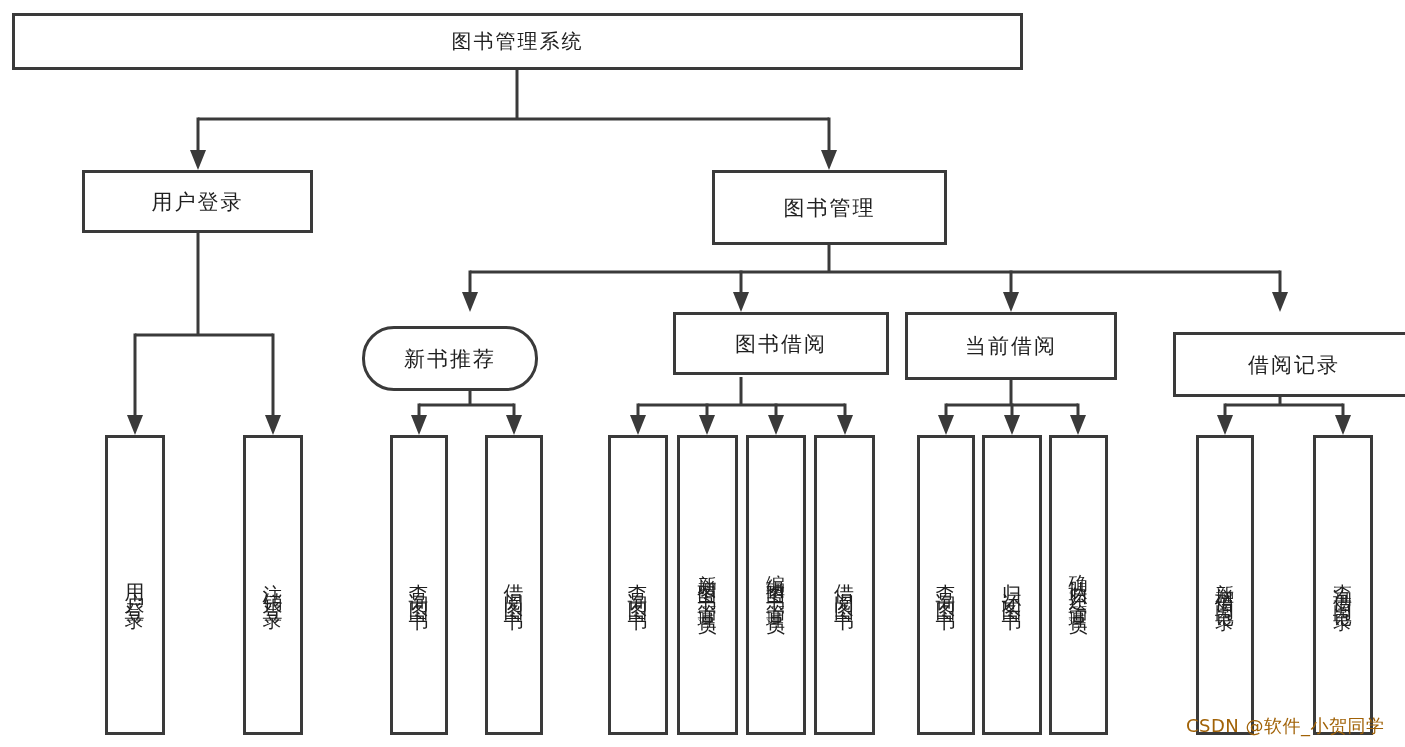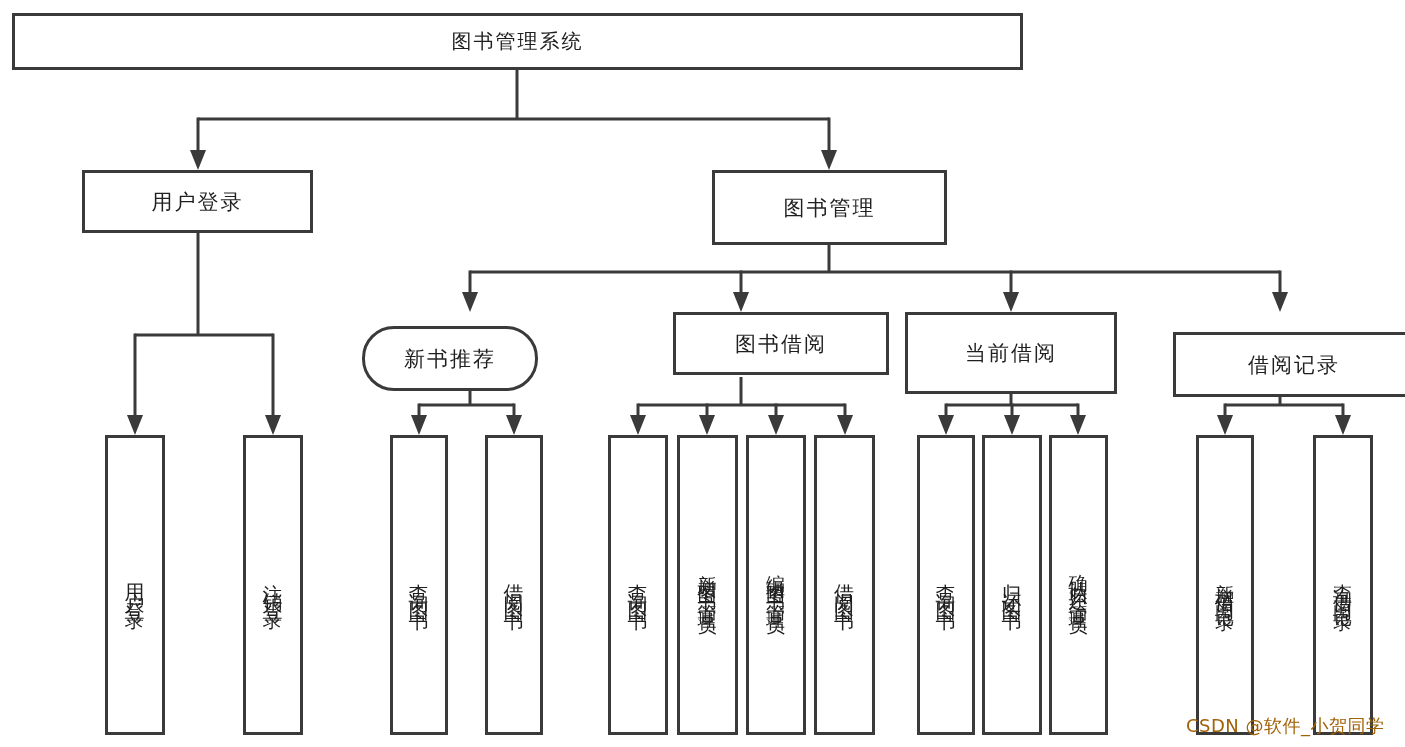--- a/index.html
+++ b/index.html
@@ -41,21 +41,21 @@
     white-space: nowrap;
   }
   .root-box {
     left: 12px; top: 13px; width: 1011px; height: 57px;
   }
   .root-box .h-label { font-size: 20px; }
   .l2-user { left: 82px; top: 170px; width: 231px; height: 63px; }
   .l2-book { left: 712px; top: 170px; width: 235px; height: 75px; }
   .l3-a { left: 362px; top: 326px; width: 176px; height: 65px; border-radius: 32px; }
   .l3-b { left: 633px; top: 312px; width: 216px; height: 63px; margin-left: 40px; }
-  .l3-c { left: 905px; top: 312px; width: 212px; height: 82px; }
+  .l3-c { left: 905px; top: 312px; width: 212px; height: 68px; }
   .l3-d { left: 1173px; top: 332px; width: 242px; height: 65px; }
   .v-box {
     top: 435px;
     height: 300px;
     writing-mode: vertical-rl;
     text-orientation: mixed;
     font-size: 20px;
     letter-spacing: 9px;
     line-height: 1;
     padding: 2px 0 0 0;

